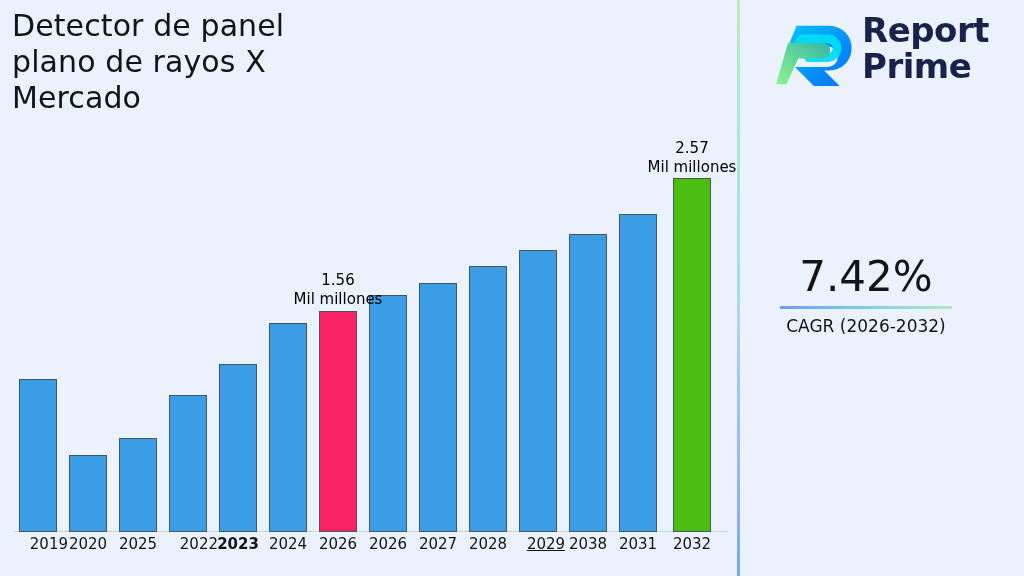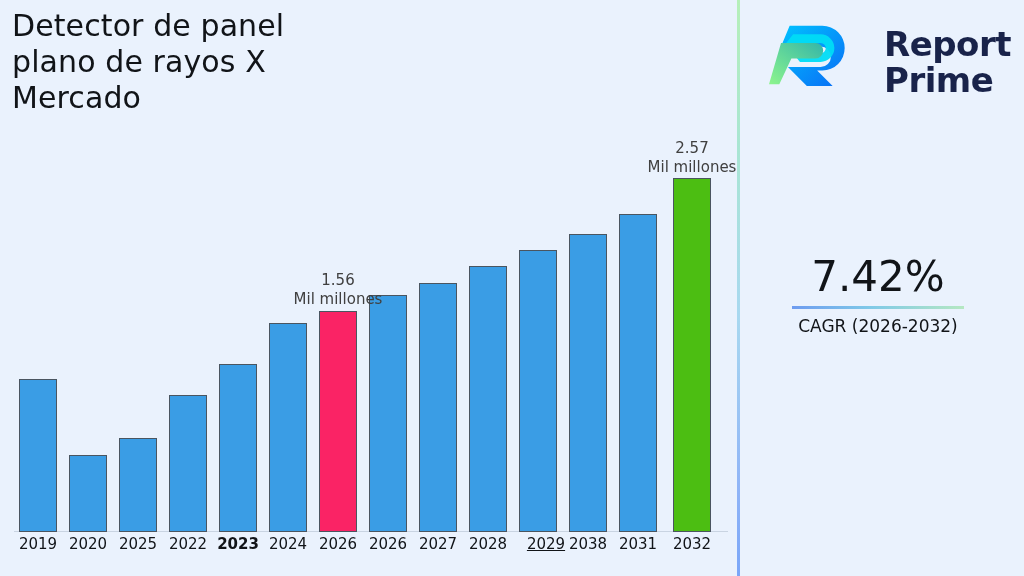--- a/index.html
+++ b/index.html
@@ -59,62 +59,61 @@
     font-size: 15px;
     color: #111418;
   }
 
   .value-callout {
     position: absolute;
     width: 160px;
     text-align: center;
     font-size: 15px;
     line-height: 19px;
-    color: #404040;
+    color: #000000;
     white-space: pre-line;
   }
 
   
   #divider {
     position: absolute;
     left: 737px; top: 0;
     width: 3px; height: 576px;
     background: linear-gradient(to bottom, #b6f0b9 0%, #a9e6d2 25%, #a8d8f0 55%, #8fb4f7 85%, #7aa6f8 100%);
   }
 
   
   #right-panel {
     position: absolute;
     left: 740px; top: 0;
     width: 284px; height: 576px;
     background: #eaf2fd;
   }
   #logo-block {
     position: absolute;
-    left: 29px; top: 12px;
+    left: 36px; top: 12px;
     display: flex;
-    align-items: flex-end;
-    gap: 29px;
+    align-items: flex-start;
+    gap: 0;
   }
   #logo-mark { width: 86px; height: 86px; display: block; }
   #logo-text {
     font-size: 34px;
     line-height: 36px;
     font-weight: bold;
     color: #19234a;
     white-space: pre-line;
     letter-spacing: -0.5px;
   }
 
   #cagr-block {
     position: absolute;
     left: 0; top: 252px;
     width: 252px;
     text-align: center;
-    margin-left: 12px;
   }
   #cagr-value {
     font-size: 42px;
     line-height: 50px;
     color: #111418;
   }
   #cagr-rule {
     margin: 4px auto 0;
     width: 172px; height: 3px;
     background: linear-gradient(to right, #6e9cf0 0%, #7fc9e8 45%, #b5e8c2 100%);
@@ -147,24 +146,24 @@
       <div class="bar" style="left:269px; top:323px; width:38px; height:209px;"></div>
       <div class="bar highlight-pink" style="left:319px; top:311px; width:38px; height:221px;"></div>
       <div class="bar" style="left:369px; top:295px; width:38px; height:237px;"></div>
       <div class="bar" style="left:419px; top:283px; width:38px; height:249px;"></div>
       <div class="bar" style="left:469px; top:266px; width:38px; height:266px;"></div>
       <div class="bar" style="left:519px; top:250px; width:38px; height:282px;"></div>
       <div class="bar" style="left:569px; top:234px; width:38px; height:298px;"></div>
       <div class="bar" style="left:619px; top:214px; width:38px; height:318px;"></div>
       <div class="bar highlight-green" style="left:673px; top:178px; width:38px; height:354px;"></div>
 
-      <div class="tick-label" style="left:8px;">2019</div>
+      <div class="tick-label" style="left:8px;text-align:right;">2019</div>
       <div class="tick-label" style="left:58px;">2020</div>
       <div class="tick-label" style="left:108px;">2025</div>
-      <div class="tick-label" style="left:158px;">2022</div>
+      <div class="tick-label" style="left:158px;text-align:right;">2022</div>
       <div class="tick-label" style="left:208px;font-weight:bold;">2023</div>
       <div class="tick-label" style="left:258px;">2024</div>
       <div class="tick-label" style="left:308px;">2026</div>
       <div class="tick-label" style="left:358px;">2026</div>
       <div class="tick-label" style="left:408px;">2027</div>
       <div class="tick-label" style="left:458px;">2028</div>
       <div class="tick-label" style="left:516px;text-decoration:underline;">2029</div>
       <div class="tick-label" style="left:558px;">2038</div>
       <div class="tick-label" style="left:608px;">2031</div>
       <div class="tick-label" style="left:662px;">2032</div>

